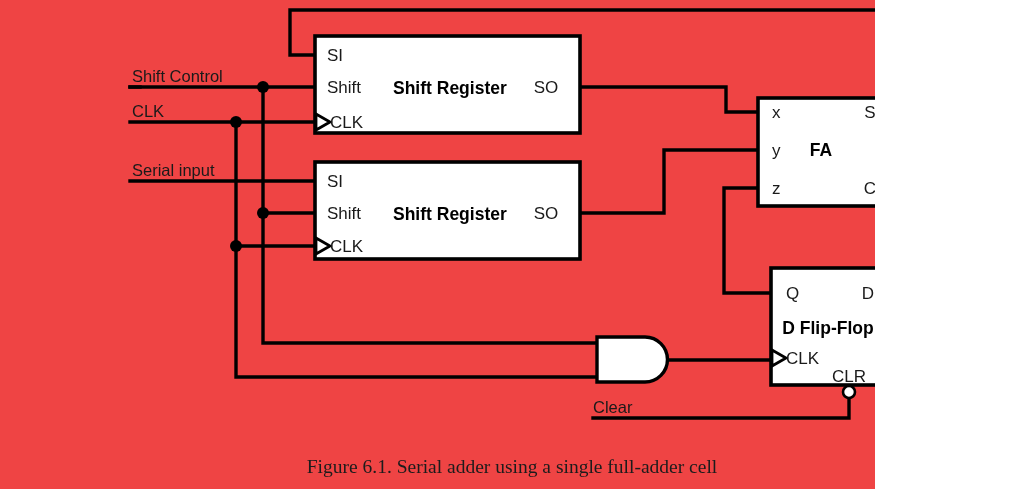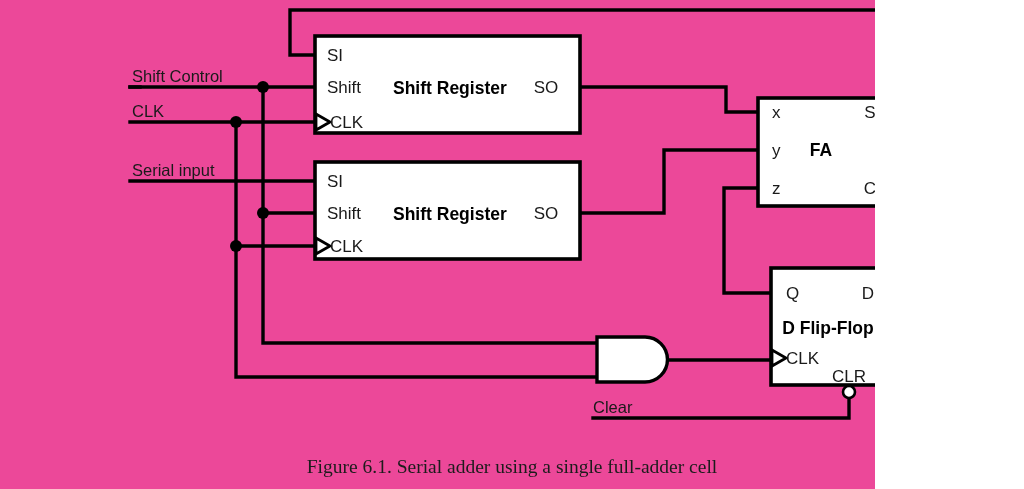--- a/index.html
+++ b/index.html
@@ -8,21 +8,21 @@
     padding: 0;
     background: #ffffff;
   }
   body {
     font-family: "Liberation Sans", sans-serif;
   }
   #figure-root {
     position: relative;
     width: 875px;
     height: 489px;
-    background: #ec4899;
+    background: #ef4444;
     overflow: hidden;
   }
   #diagram-svg {
     position: absolute;
     left: 0;
     top: 0;
     width: 1024px;
     height: 489px;
   }
   .wire {

